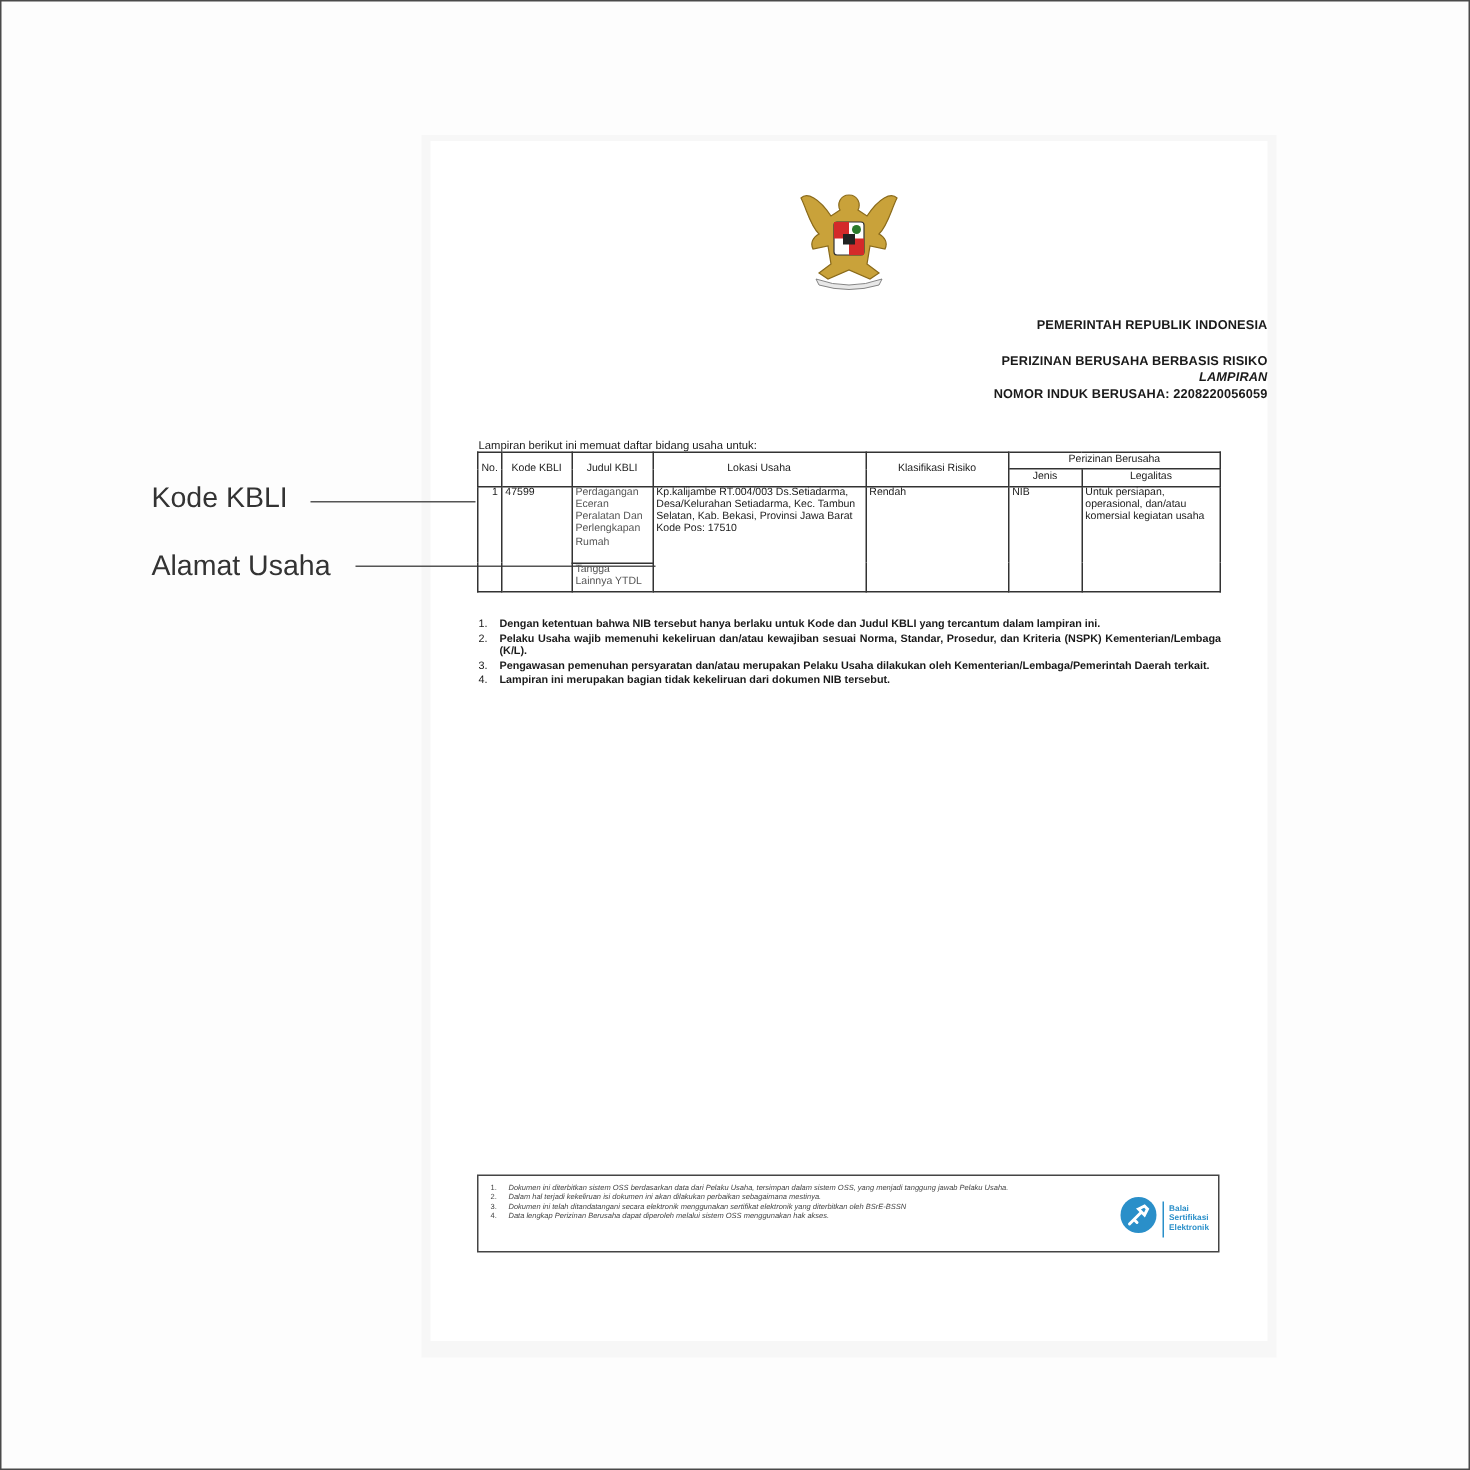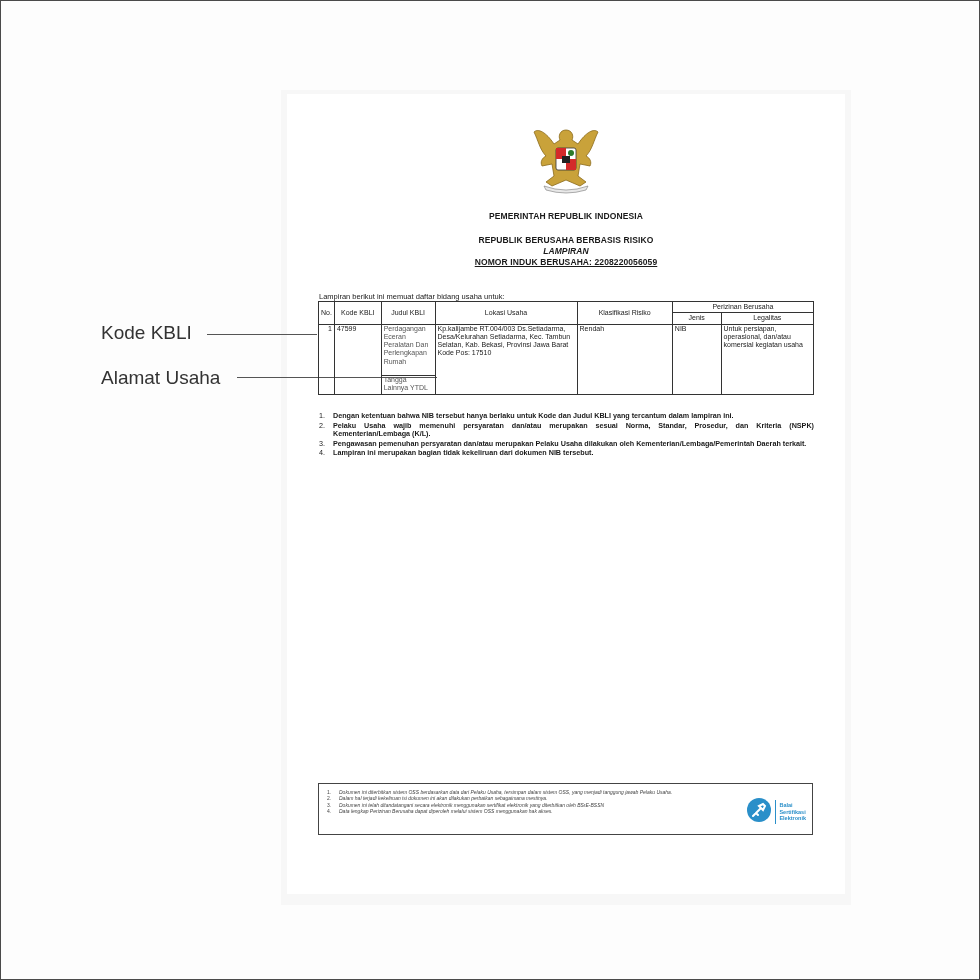--- a/index.html
+++ b/index.html
@@ -21,21 +21,21 @@
     .page {
       position: absolute; left: 287px; top: 94px; width: 558px; height: 800px;
       background: #ffffff;
     }
     
     .callout { position: absolute; font-size: 19px; color: #333; white-space: nowrap; }
     .callout-line { position: absolute; height: 1px; background: #555; }
 
     .emblem { position: absolute; left: 532px; top: 124px; width: 68px; height: 72px; }
 
-    .heading { position: absolute; left: 287px; width: 558px; text-align: center; font-weight: bold; font-size: 8.5px; letter-spacing: 0.1px; }
+    .heading { position: absolute; left: 287px; width: 558px; text-align: right; font-weight: bold; font-size: 8.5px; letter-spacing: 0.1px; }
 
     .intro { position: absolute; left: 319px; top: 292px; font-size: 7.5px; text-align: right; }
 
     table.kbli {
       position: absolute; left: 318px; top: 301px; width: 496px;
       border-collapse: collapse; font-size: 7px; line-height: 8.3px;
     }
     table.kbli td, table.kbli th {
       border: 1px solid #333; padding: 0 2px; vertical-align: top; font-weight: normal;
     }
@@ -76,23 +76,23 @@
     <rect x="24" y="24" width="20" height="22" rx="2" fill="#ffffff" stroke="#333" stroke-width="0.8"></rect>
     <rect x="24" y="24" width="10" height="11" fill="#d42a2a"></rect>
     <rect x="34" y="35" width="10" height="11" fill="#d42a2a"></rect>
     <rect x="30" y="32" width="8" height="7" fill="#222"></rect>
     <circle cx="39" cy="29" r="3" fill="#2a7a2a"></circle>
     <path d="M12 62 Q34 70 56 62 L54 66 Q34 72 14 66 Z" fill="#e8e8e8" stroke="#777" stroke-width="0.6"></path>
   </svg>
 </div>
 
 <div class="heading" style="top:211px;">PEMERINTAH REPUBLIK INDONESIA</div>
-<div class="heading" style="top:235px;">REPUBLIK BERUSAHA BERBASIS RISIKO</div>
+<div class="heading" style="top:235px;">PERIZINAN BERUSAHA BERBASIS RISIKO</div>
 <div class="heading" style="top:246px;font-style:italic;">LAMPIRAN</div>
-<div class="heading" style="top:257px;text-decoration:underline;">NOMOR INDUK BERUSAHA: 2208220056059</div>
+<div class="heading" style="top:257px;">NOMOR INDUK BERUSAHA: 2208220056059</div>
 
 <div class="intro">Lampiran berikut ini memuat daftar bidang usaha untuk:</div>
 
 <table class="kbli">
   <colgroup>
     <col style="width:14px">
     <col style="width:47px">
     <col style="width:54px">
     <col style="width:143px">
     <col style="width:96px">
@@ -127,21 +127,21 @@
 </tbody>
   </table>
 
 <ul class="notes">
   <li>
       <span class="num">1.</span>
       <span class="txt">Dengan ketentuan bahwa NIB tersebut hanya berlaku untuk Kode dan Judul KBLI yang tercantum dalam lampiran ini.</span>
     </li>
   <li>
       <span class="num">2.</span>
-      <span class="txt">Pelaku Usaha wajib memenuhi persyaratan dan/atau merupakan sesuai Norma, Standar, Prosedur, dan Kriteria (NSPK) Kementerian/Lembaga (K/L).</span>
+      <span class="txt">Pelaku Usaha wajib memenuhi kekeliruan dan/atau kewajiban sesuai Norma, Standar, Prosedur, dan Kriteria (NSPK) Kementerian/Lembaga (K/L).</span>
     </li>
   <li>
       <span class="num">3.</span>
       <span class="txt">Pengawasan pemenuhan persyaratan dan/atau merupakan Pelaku Usaha dilakukan oleh Kementerian/Lembaga/Pemerintah Daerah terkait.</span>
     </li>
   <li>
       <span class="num">4.</span>
       <span class="txt">Lampiran ini merupakan bagian tidak kekeliruan dari dokumen NIB tersebut.</span>
     </li>
 </ul>

